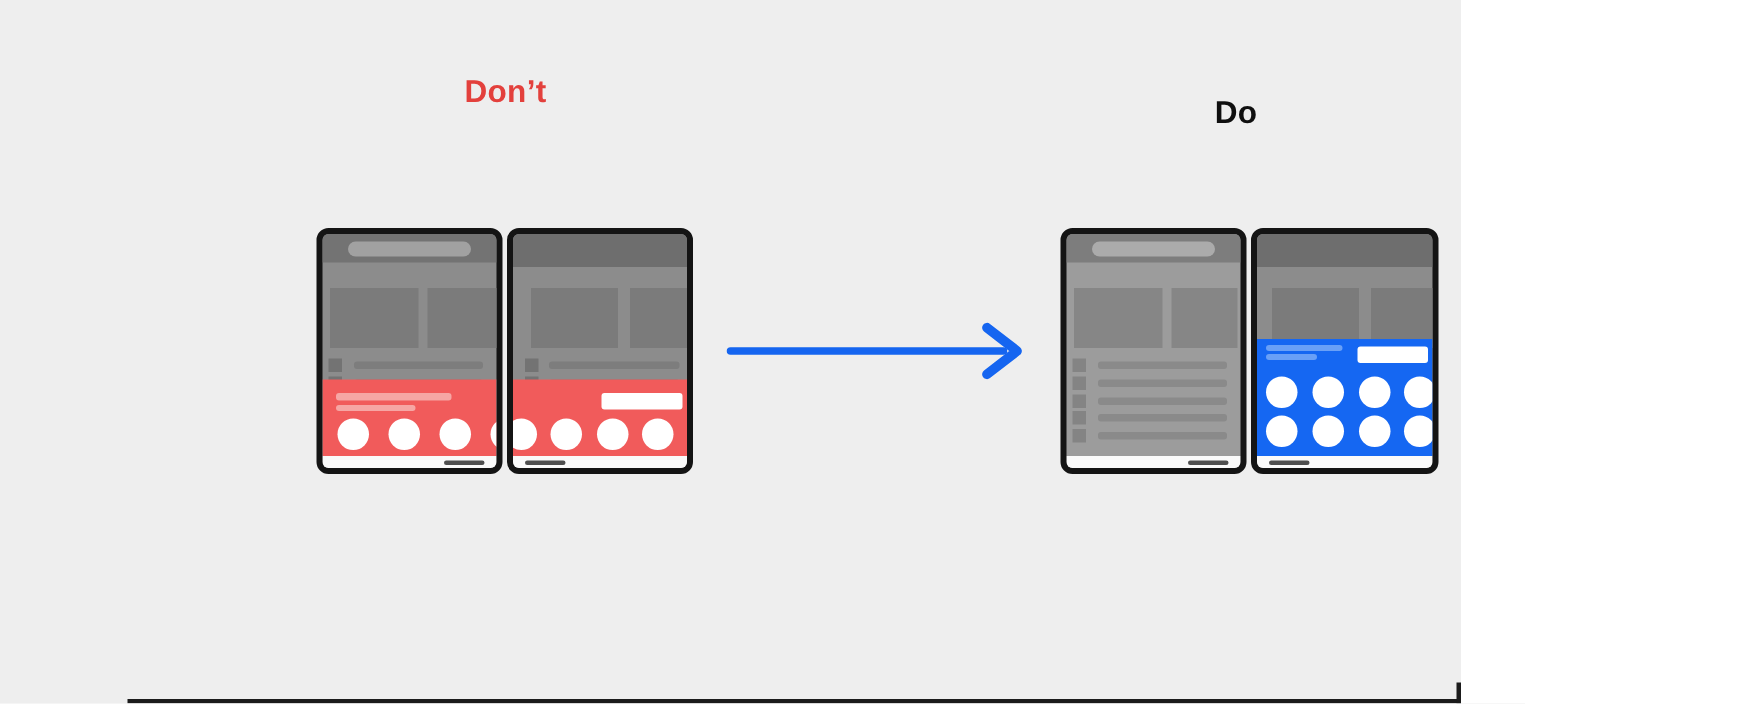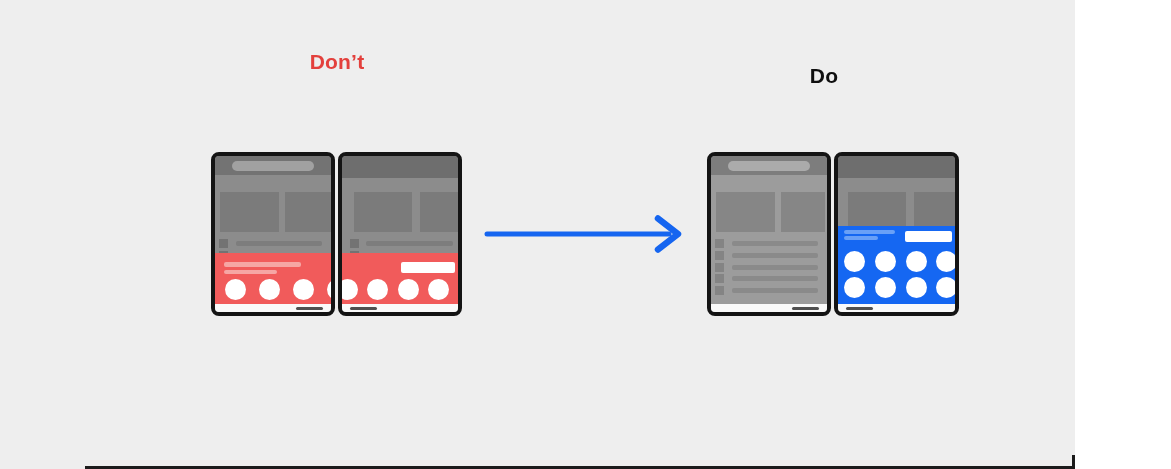--- a/index.html
+++ b/index.html
@@ -1,17 +1,17 @@
 <!DOCTYPE html>
 <html style="--page-bg: #EEEEEE; --label-dont: #E3403C; --label-do: #0F0F0F; --arrow: #1565F0; --bezel: #141414; --sheet-red: #F15B5B; --sheet-red-line: #F6A6A4; --sheet-blue: #1567F2; --sheet-blue-line: #69A0F7; --sheet-button: #FFFFFF; --dot: #FFFFFF; --dim-bg: #8C8C8C; --dim-header: #737373; --dim-pill: #A1A1A1; --dim-card: #7B7B7B; --dim-line: #7D7D7D; --dim-square: #737373; --bright-bg: #9C9C9C; --bright-header: #7D7D7D; --bright-pill: #ABABAB; --bright-card: #868686; --bright-line: #8A8A8A; --bright-square: #848484; --r-header: #6E6E6E; --strip: #FAFAFA; --home-indicator: #4F4F4F; --bottom-rule: #1B1B1B;"><head>
 <meta charset="utf-8">
 <style>
   html,body{margin:0;padding:0;}
   .canvas{
-    position:relative;width:1075px;height:469px;overflow:hidden;
+    position:relative;width:974px;height:469px;overflow:hidden;
     background:var(--page-bg,#eeeeee);
     font-family:"Liberation Sans",sans-serif;
   }
   .guide-label{position:absolute;top:50px;width:252px;text-align:center;
     font-size:21px;font-weight:700;letter-spacing:.2px;}
   .label-dont{left:211px;color:var(--label-dont,#e3403c);}
   .label-do{left:698px;color:var(--label-do,#0f0f0f);margin-top:14px;}
 
   .device{position:absolute;top:152px;height:164px;}
   .device-dont{left:211px;width:251px;}

